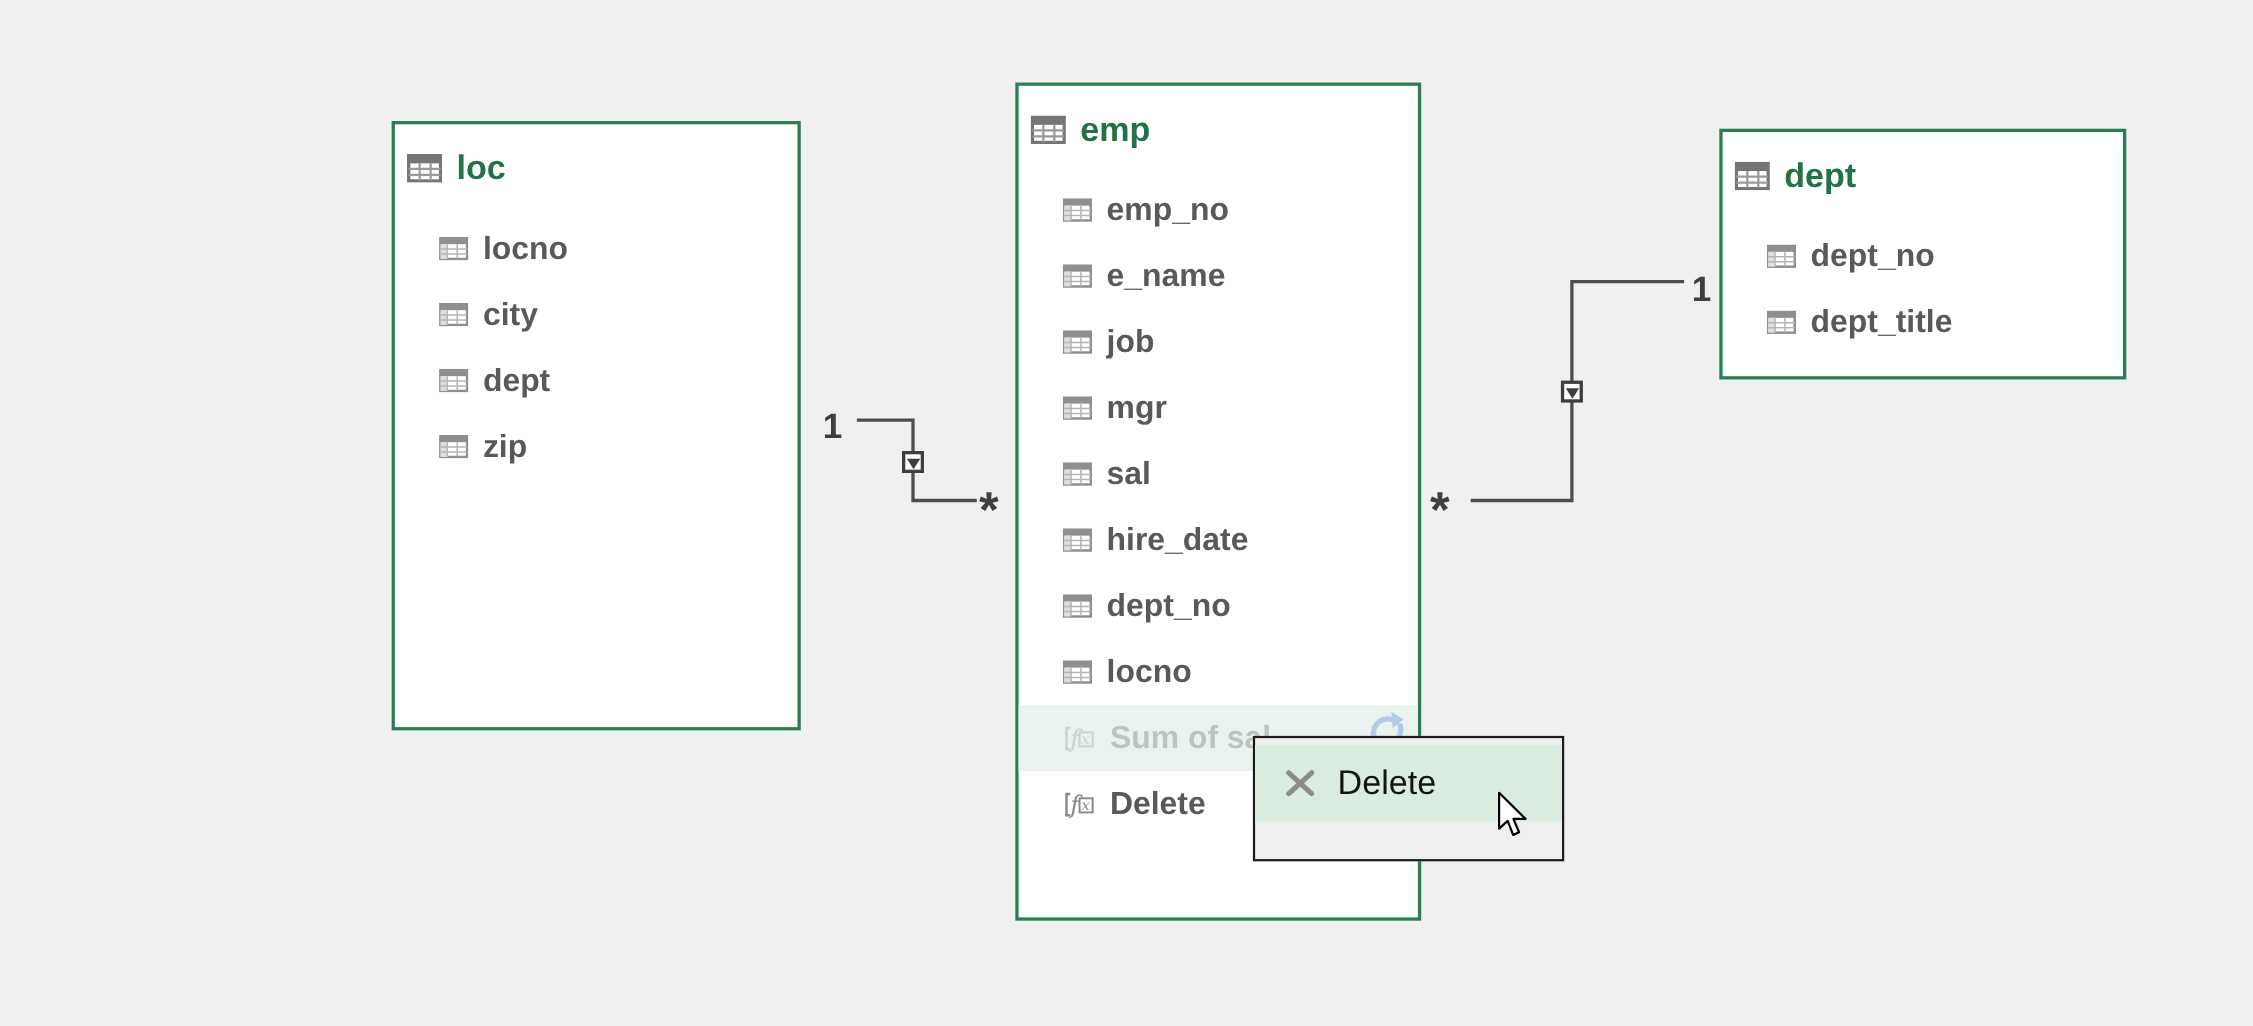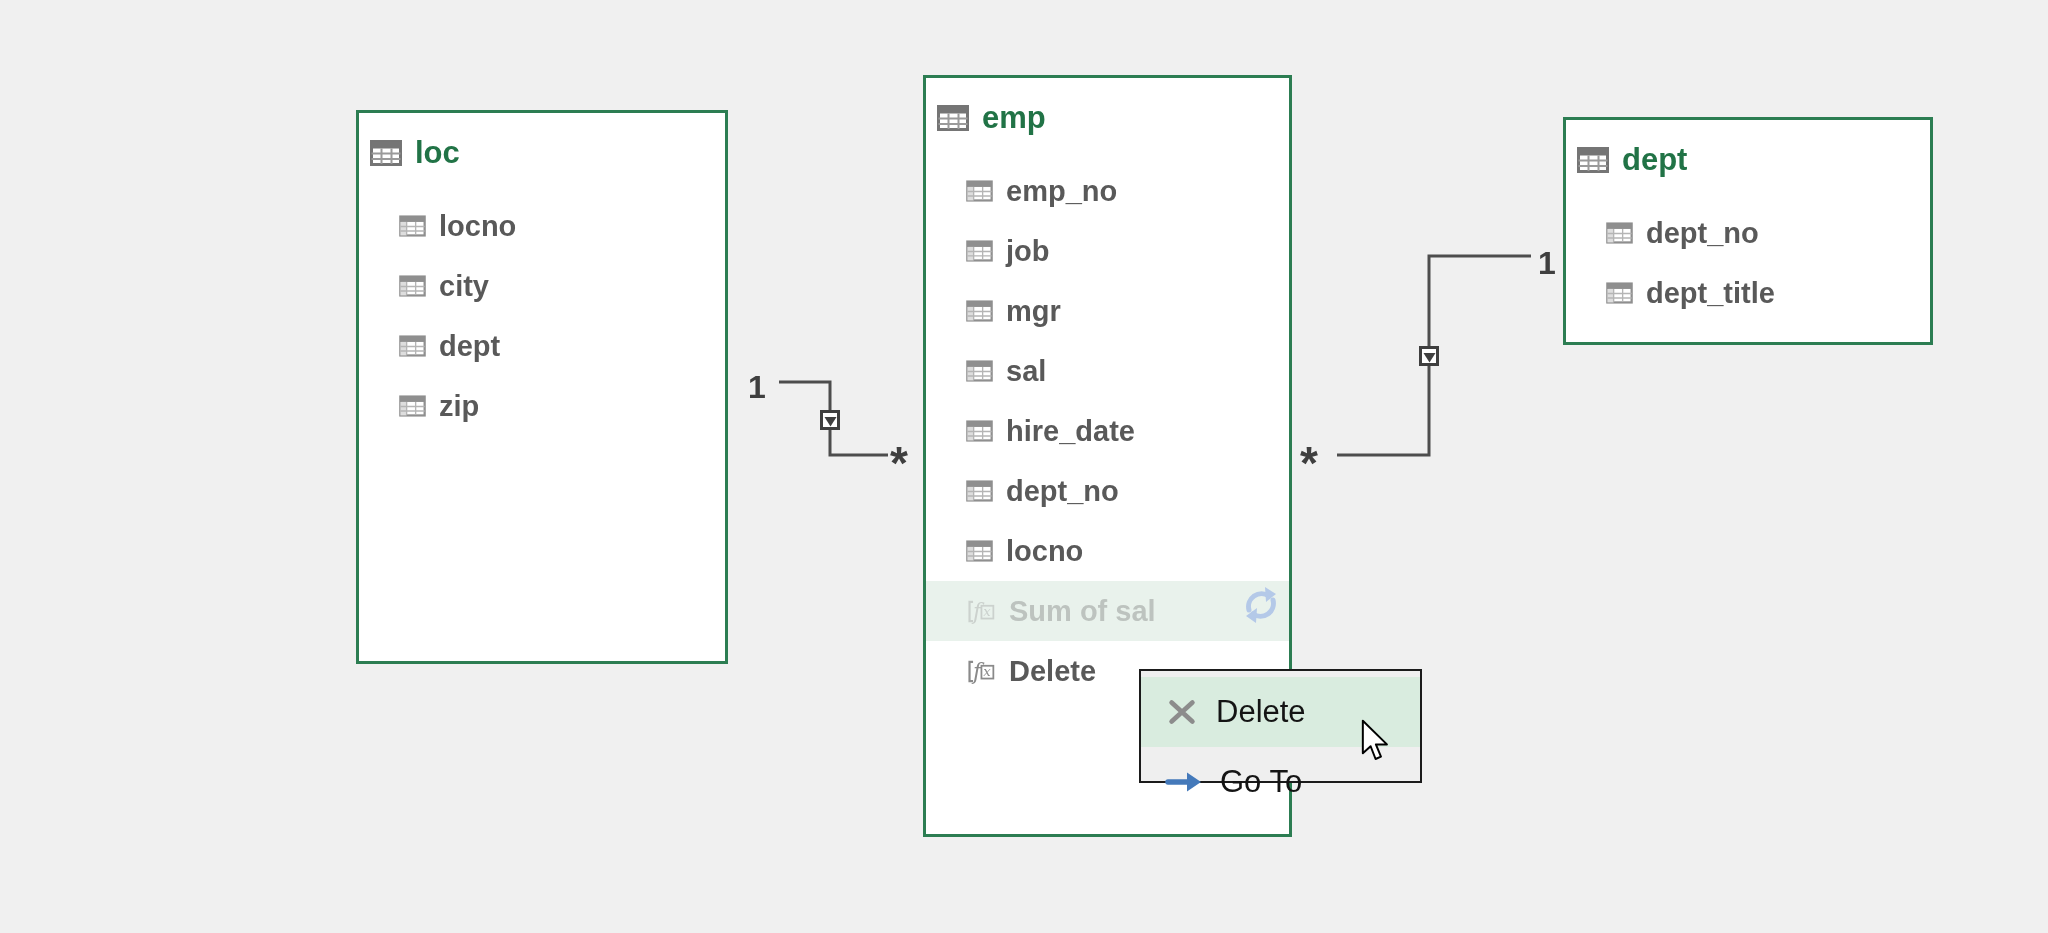--- a/index.html
+++ b/index.html
@@ -162,20 +162,26 @@
       <div class="row">
         <svg width="27" height="22">
             <use href="#sym-col"></use>
           </svg>
         <span class="fname">emp_no</span>
       </div>
       <div class="row">
         <svg width="27" height="22">
             <use href="#sym-col"></use>
           </svg>
+        <span class="fname">e_name</span>
+      </div>
+      <div class="row">
+        <svg width="27" height="22">
+            <use href="#sym-col"></use>
+          </svg>
         <span class="fname">job</span>
       </div>
       <div class="row">
         <svg width="27" height="22">
             <use href="#sym-col"></use>
           </svg>
         <span class="fname">mgr</span>
       </div>
       <div class="row">
         <svg width="27" height="22">
@@ -247,26 +253,19 @@
     </div>
   </div>
 
   <div class="context-menu">
     <div class="menu-item highlighted">
       <svg width="34" height="34" viewBox="0 0 36 36">
         <path d="M7,8 L29,28 M29,8 L7,28" stroke="#8c8c8c" stroke-width="5" stroke-linecap="round" fill="none"></path>
       </svg>
       <span>Delete</span>
     </div>
-    <div class="menu-item">
-      <svg width="38" height="26" viewBox="0 0 38 26">
-        <path d="M3,13 H23" stroke="#4479ba" stroke-width="5.5" stroke-linecap="round" fill="none"></path>
-        <polygon points="22,3.5 36,13 22,22.5" fill="#4479ba"></polygon>
-      </svg>
-      <span>Go To</span>
-    </div>
   </div>
 
   <svg class="cursor" width="34" height="46" viewBox="0 0 24 32">
     <path d="M2,1 L2,24 L7.5,19 L11,28 L14.8,26.3 L11.2,17.7 L19,17.7 Z" fill="#ffffff" stroke="#000000" stroke-width="1.4" stroke-linejoin="round"></path>
   </svg>
 
 </div>
 
 </body></html>

